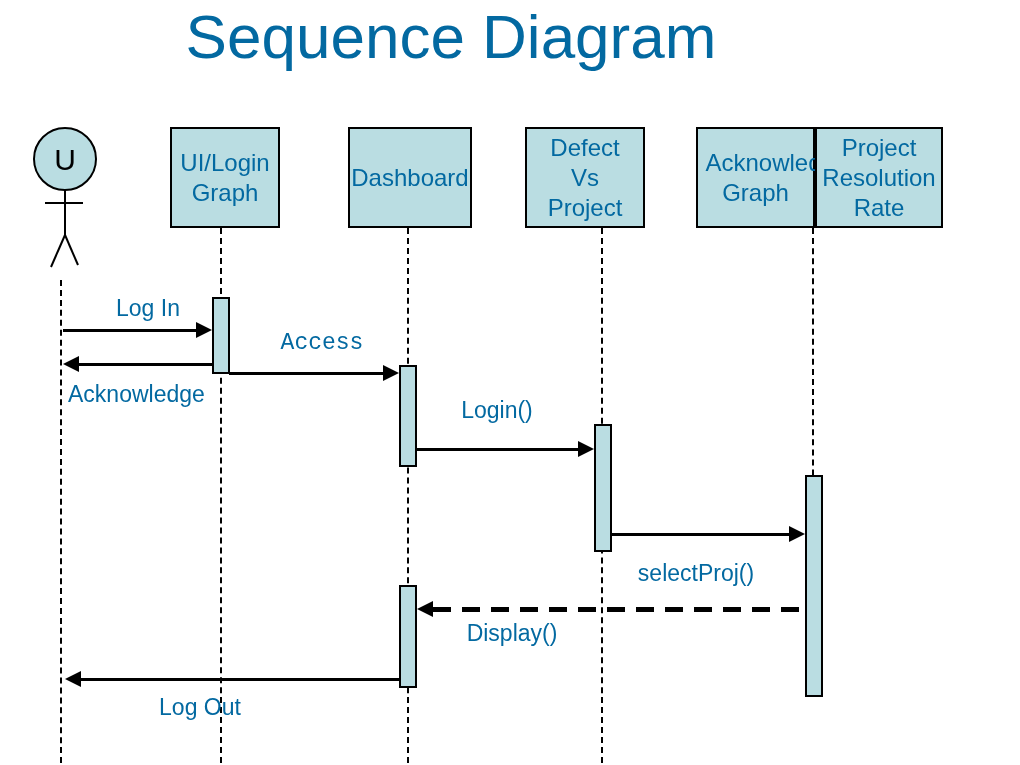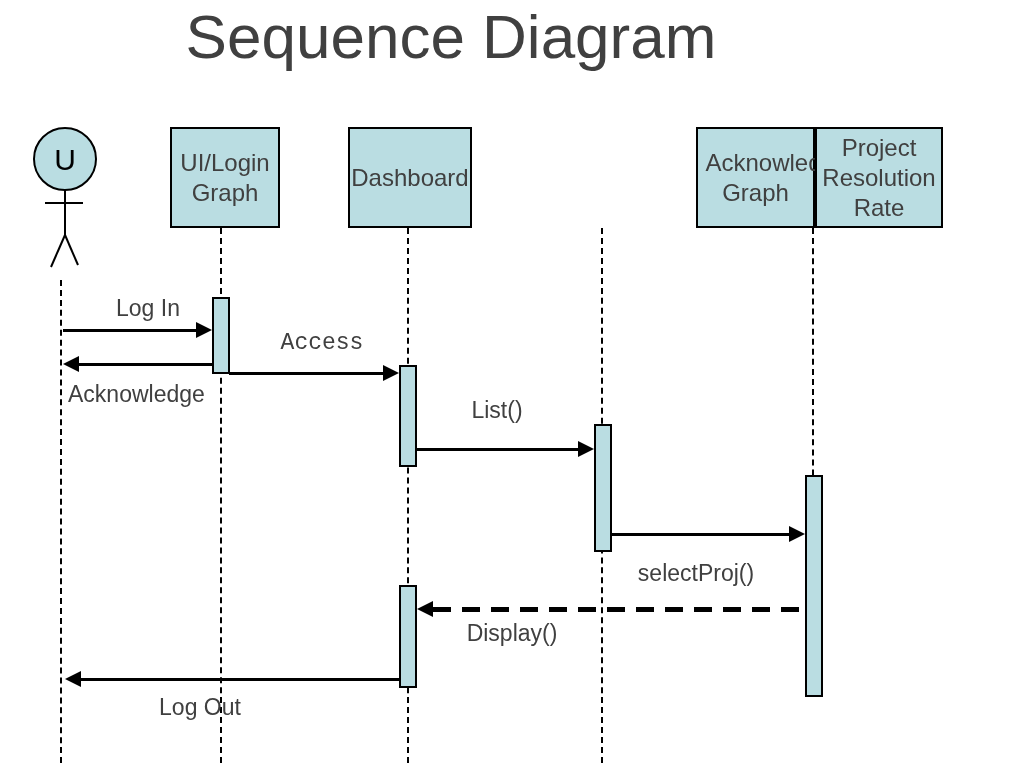--- a/index.html
+++ b/index.html
@@ -3,21 +3,21 @@
 <meta charset="utf-8">
 <style>
   html, body { margin: 0; padding: 0; background: #ffffff; }
   .stage {
     position: relative;
     width: 1020px;
     height: 765px;
     background: #ffffff;
     overflow: hidden;
     font-family: "Liberation Sans", sans-serif;
-    color: #404040;
+    color: #0369a1;
   }
   .title {
     position: absolute;
     left: 451px;
     top: 4px;
     transform: translateX(-50%);
     font-size: 62px;
     line-height: 1.05;
     white-space: nowrap;
     font-weight: 400;
@@ -105,20 +105,23 @@
     <line x1="45" y1="115" x2="31" y2="147" stroke="#000000" stroke-width="2"></line>
     <line x1="45" y1="115" x2="58" y2="145" stroke="#000000" stroke-width="2"></line>
   </svg>
 
   <div class="obj-box" style="left:170px; width:110px;">
     <span class="lbl">UI/Login Graph</span>
   </div>
   <div class="obj-box" style="left:348px; width:124px;">
     <span class="lbl">Dashboard</span>
   </div>
+  <div class="obj-box" style="left:525px; width:120px;">
+    <span class="lbl" style="width:84px;">Defect Vs Project</span>
+  </div>
   <div class="obj-box" style="left:696px; width:119px;">
     <span class="lbl" style="width:100px;">Acknowledge Graph</span>
   </div>
   <div class="obj-box" style="left:815px; width:128px;">
     <span class="lbl" style="width:114px;">Project Resolution Rate</span>
   </div>
 
   <div class="lifeline" style="left:60px;  top:280px; height:483px;"></div>
   <div class="lifeline" style="left:220px; top:228px; height:535px;"></div>
   <div class="lifeline" style="left:407px; top:228px; height:535px;"></div>
@@ -138,21 +141,21 @@
   <div class="shaft" style="left:79px; top:363px; width:133px;"></div>
   <div class="head-left" style="left:63px; top:356px;"></div>
   <div class="msg-label" style="left:68px; top:380px;">Acknowledge</div>
 
   <div class="shaft" style="left:229px; top:372px; width:154px;"></div>
   <div class="head-right" style="left:383px; top:365px;"></div>
   <div class="msg-label centered" style="left:262px; top:329px; width:120px;font-family:Liberation Mono, monospace;">Access</div>
 
   <div class="shaft" style="left:416px; top:448px; width:162px;"></div>
   <div class="head-right" style="left:578px; top:441px;"></div>
-  <div class="msg-label centered" style="left:437px; top:396px; width:120px;">List()</div>
+  <div class="msg-label centered" style="left:437px; top:396px; width:120px;">Login()</div>
 
   <div class="shaft" style="left:611px; top:533px; width:178px;"></div>
   <div class="head-right" style="left:789px; top:526px;"></div>
   <div class="msg-label centered" style="left:616px; top:559px; width:160px;">selectProj()</div>
 
   <div class="shaft-dashed" style="left:433px; top:607px; width:372px;"></div>
   <div class="head-left" style="left:417px; top:601px;"></div>
   <div class="msg-label centered" style="left:432px; top:619px; width:160px;">Display()</div>
 
   <div class="shaft" style="left:81px; top:678px; width:319px;"></div>

